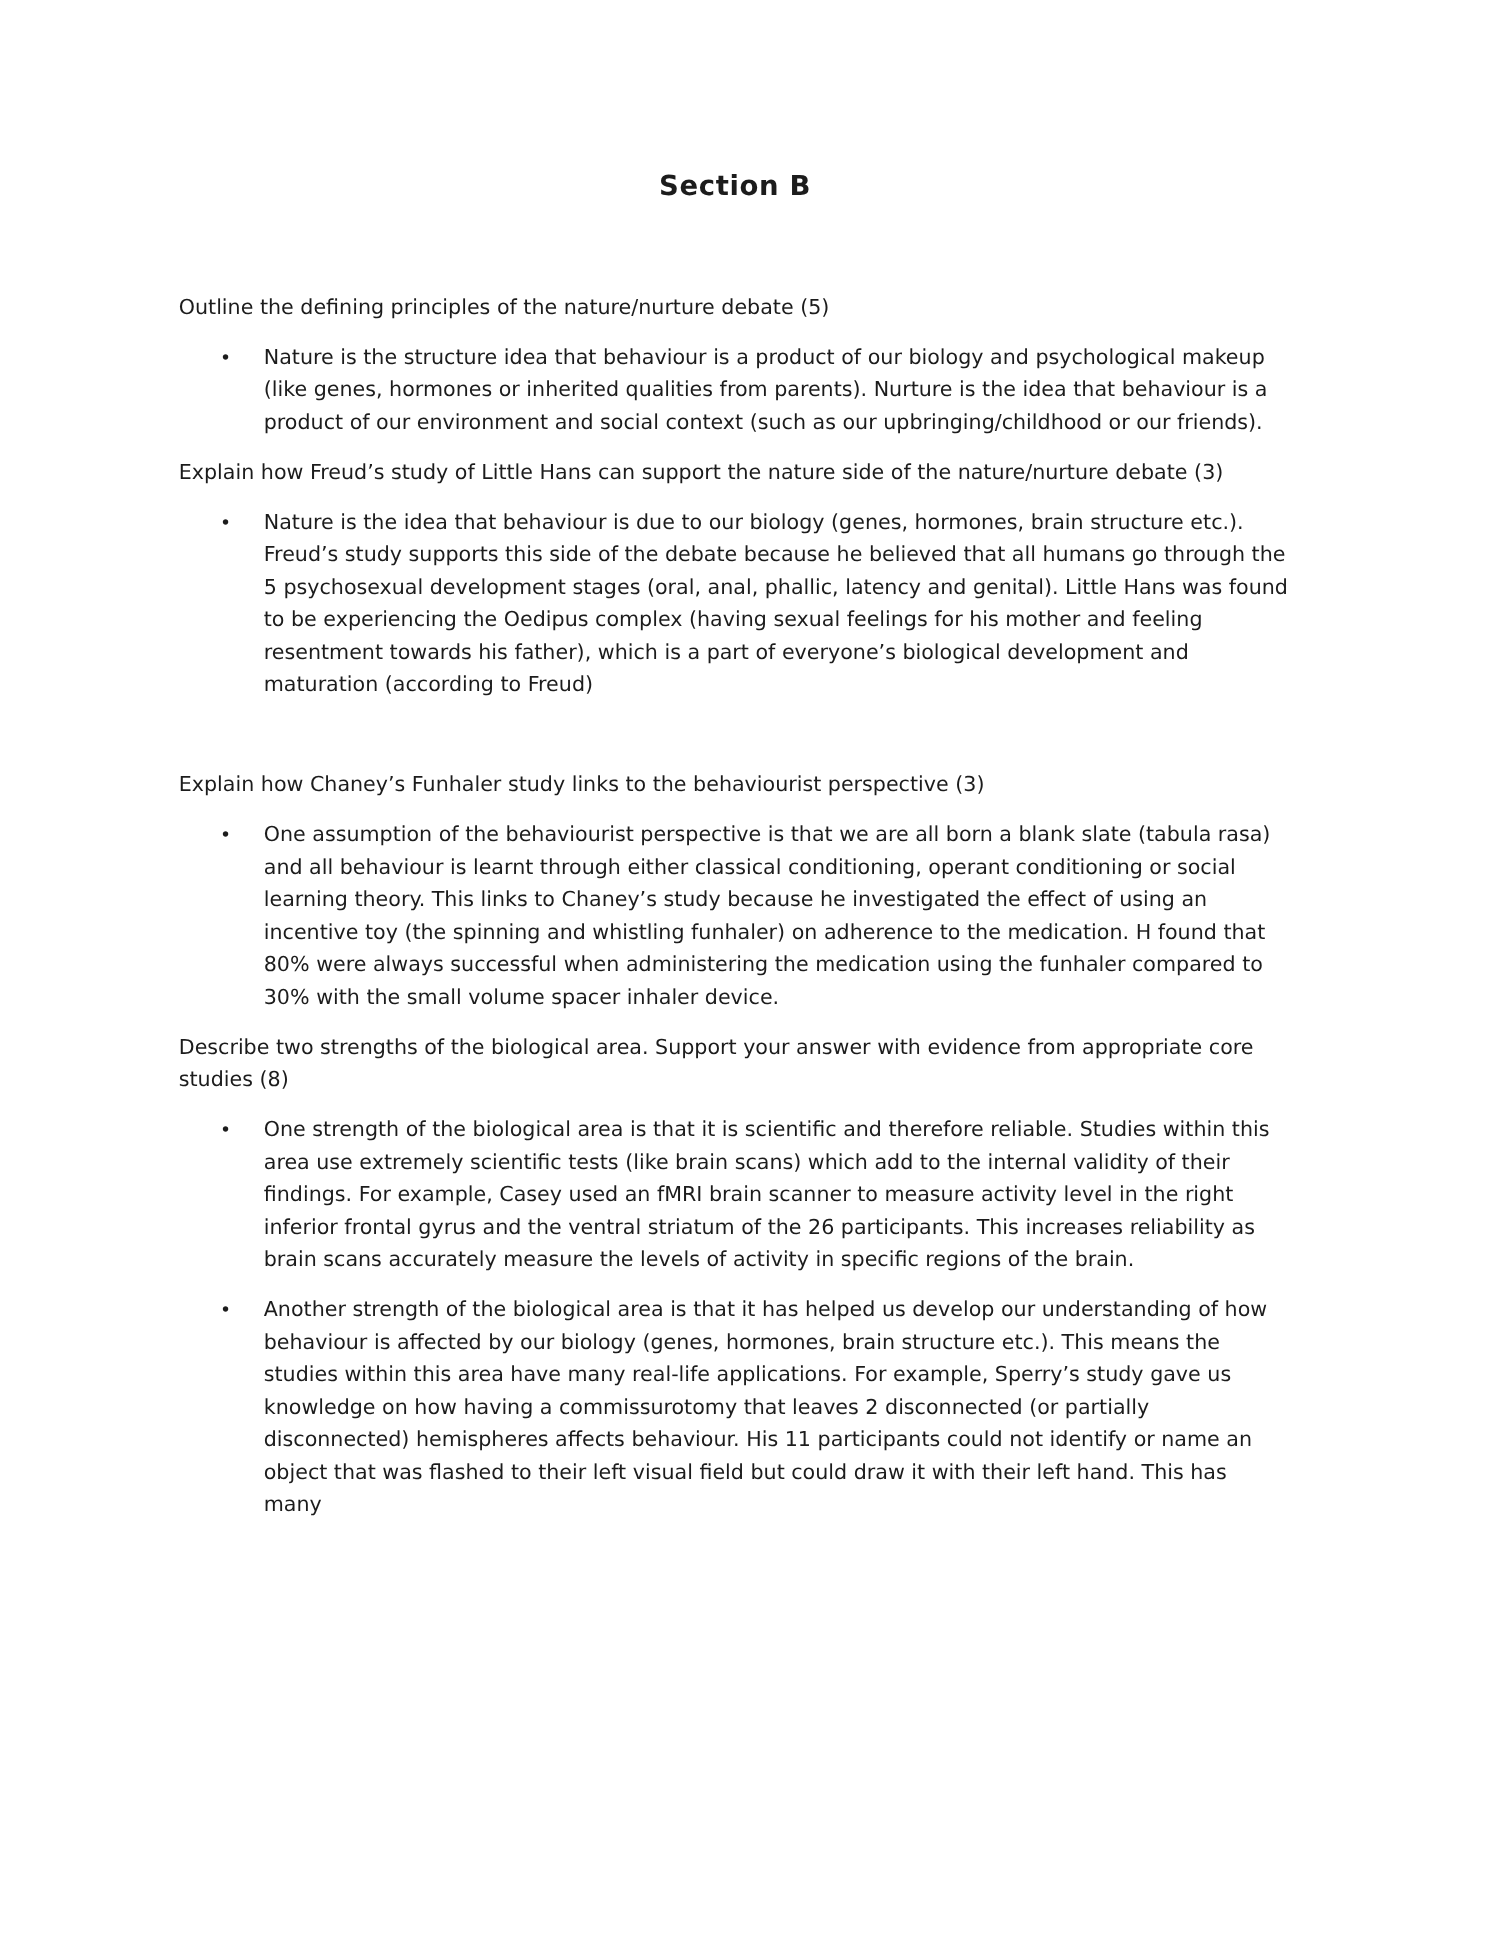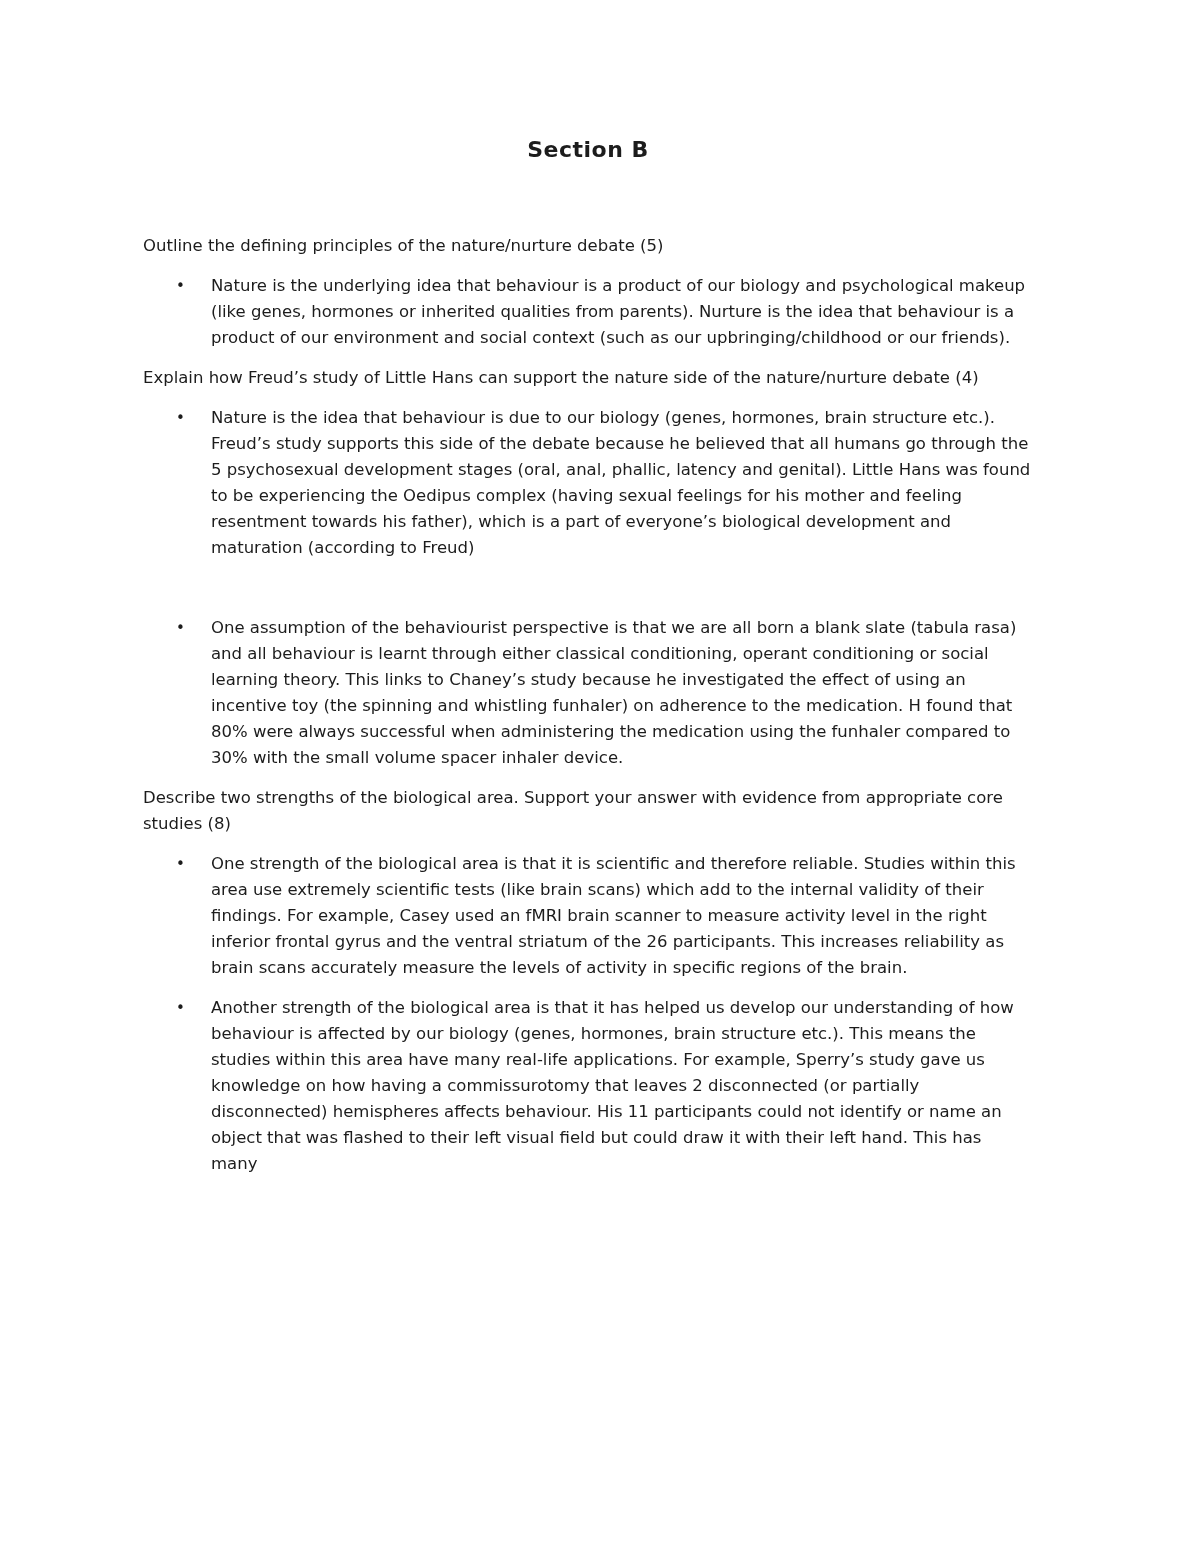--- a/index.html
+++ b/index.html
@@ -52,32 +52,33 @@
 <body>
 
 <div class="page">
 
   <h1 class="doc-title">Section B</h1>
 
   <p class="para">Outline the defining principles of the nature/nurture debate (5)</p>
 
   <div class="bullet-item">
     <span class="bullet-glyph">•</span>
-    <span class="bullet-text">Nature is the underlying idea that behaviour is a product of our biology and psychological makeup (like genes, hormones or inherited qualities from parents). Nurture is the idea that behaviour is a product of our environment and social context (such as our upbringing/childhood or our friends).</span>
+    <span class="bullet-text">Nature is the structure idea that behaviour is a product of our biology and psychological makeup (like genes, hormones or inherited qualities from parents). Nurture is the idea that behaviour is a product of our environment and social context (such as our upbringing/childhood or our friends).</span>
   </div>
 
-  <p class="para">Explain how Freud’s study of Little Hans can support the nature side of the nature/nurture debate (4)</p>
+  <p class="para">Explain how Freud’s study of Little Hans can support the nature side of the nature/nurture debate (3)</p>
 
   <div class="bullet-item">
     <span class="bullet-glyph">•</span>
     <span class="bullet-text">Nature is the idea that behaviour is due to our biology (genes, hormones, brain structure etc.). Freud’s study supports this side of the debate because he believed that all humans go through the 5 psychosexual development stages (oral, anal, phallic, latency and genital). Little Hans was found to be experiencing the Oedipus complex (having sexual feelings for his mother and feeling resentment towards his father), which is a part of everyone’s biological development and maturation (according to Freud)</span>
   </div>
 
   <div class="spacer-line"></div>
 
+  <p class="para">Explain how Chaney’s Funhaler study links to the behaviourist perspective (3)</p>
 
   <div class="bullet-item">
     <span class="bullet-glyph">•</span>
     <span class="bullet-text">One assumption of the behaviourist perspective is that we are all born a blank slate (tabula rasa) and all behaviour is learnt through either classical conditioning, operant conditioning or social learning theory. This links to Chaney’s study because he investigated the effect of using an incentive toy (the spinning and whistling funhaler) on adherence to the medication. H found that 80% were always successful when administering the medication using the funhaler compared to 30% with the small volume spacer inhaler device.</span>
   </div>
 
   <p class="para">Describe two strengths of the biological area. Support your answer with evidence from appropriate core studies (8)</p>
 
   <div class="bullet-item">
     <span class="bullet-glyph">•</span>

